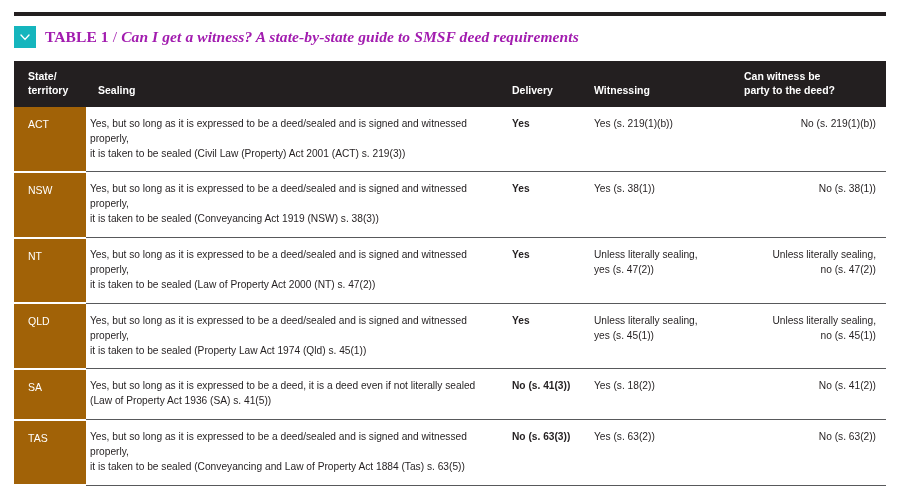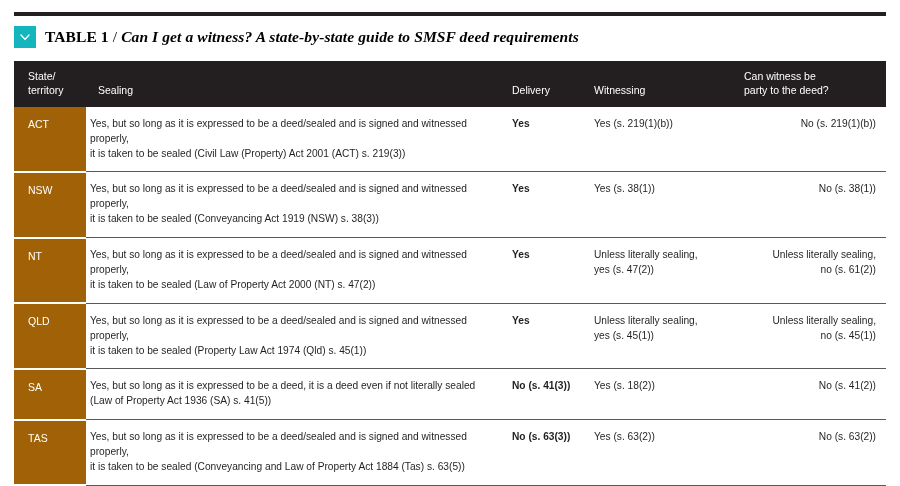--- a/index.html
+++ b/index.html
@@ -49,21 +49,21 @@
     justify-content: center;
     margin-right: 9px;
   }
   .caption-icon svg { display: block; }
   .caption-text {
     font-family: "Liberation Serif", serif;
     font-size: 15.5px;
     line-height: 1;
     letter-spacing: 0.1px;
     white-space: nowrap;
-    color: #000000;
+    color: #a21caf;
   }
   .caption-label {
     font-weight: bold;
     font-style: normal;
   }
   .caption-sep {
     font-weight: normal;
   }
   .caption-title {
     font-weight: bold;
@@ -80,21 +80,21 @@
   table.smsf col.c-state   { width: 72px;  }
   table.smsf col.c-seal    { width: 424px; }
   table.smsf col.c-del     { width: 82px;  }
   table.smsf col.c-wit     { width: 150px; }
   table.smsf col.c-party   { width: 144px; }
 
   thead th {
     background: #231f20;
     color: #ffffff;
     font-size: 10.5px;
-    font-weight: normal;
+    font-weight: bold;
     line-height: 1.32;
     text-align: left;
     vertical-align: bottom;
     padding: 9px 10px 9px 0;
     height: 44px;
     box-sizing: border-box;
   }
   thead th.th-state  { padding-left: 14px; }
   thead th.th-seal   { padding-left: 12px; }
   thead th.th-del    { padding-left: 2px;  }
@@ -189,21 +189,21 @@
           <td class="seal-cell"><span>Yes, but so long as it is expressed to be a deed/sealed and is signed and witnessed properly,</span><span class="line2">it is taken to be sealed (Conveyancing Act 1919 (NSW) s. 38(3))</span></td>
           <td class="del-cell"><span>Yes</span></td>
           <td class="wit-cell"><span>Yes (s. 38(1))</span></td>
           <td class="party-cell"><span>No (s. 38(1))</span></td>
         </tr>
         <tr>
           <td class="state-cell"><span>NT</span></td>
           <td class="seal-cell"><span>Yes, but so long as it is expressed to be a deed/sealed and is signed and witnessed properly,</span><span class="line2">it is taken to be sealed (Law of Property Act 2000 (NT) s. 47(2))</span></td>
           <td class="del-cell"><span>Yes</span></td>
           <td class="wit-cell"><span>Unless literally sealing,</span><span class="line2">yes (s. 47(2))</span></td>
-          <td class="party-cell"><span>Unless literally sealing,</span><span class="line2">no (s. 61(2))</span></td>
+          <td class="party-cell"><span>Unless literally sealing,</span><span class="line2">no (s. 47(2))</span></td>
         </tr>
         <tr>
           <td class="state-cell"><span>QLD</span></td>
           <td class="seal-cell"><span>Yes, but so long as it is expressed to be a deed/sealed and is signed and witnessed properly,</span><span class="line2">it is taken to be sealed (Property Law Act 1974 (Qld) s. 45(1))</span></td>
           <td class="del-cell"><span>Yes</span></td>
           <td class="wit-cell"><span>Unless literally sealing,</span><span class="line2">yes (s. 45(1))</span></td>
           <td class="party-cell"><span>Unless literally sealing,</span><span class="line2">no (s. 45(1))</span></td>
         </tr>
         <tr>
           <td class="state-cell"><span>SA</span></td>

